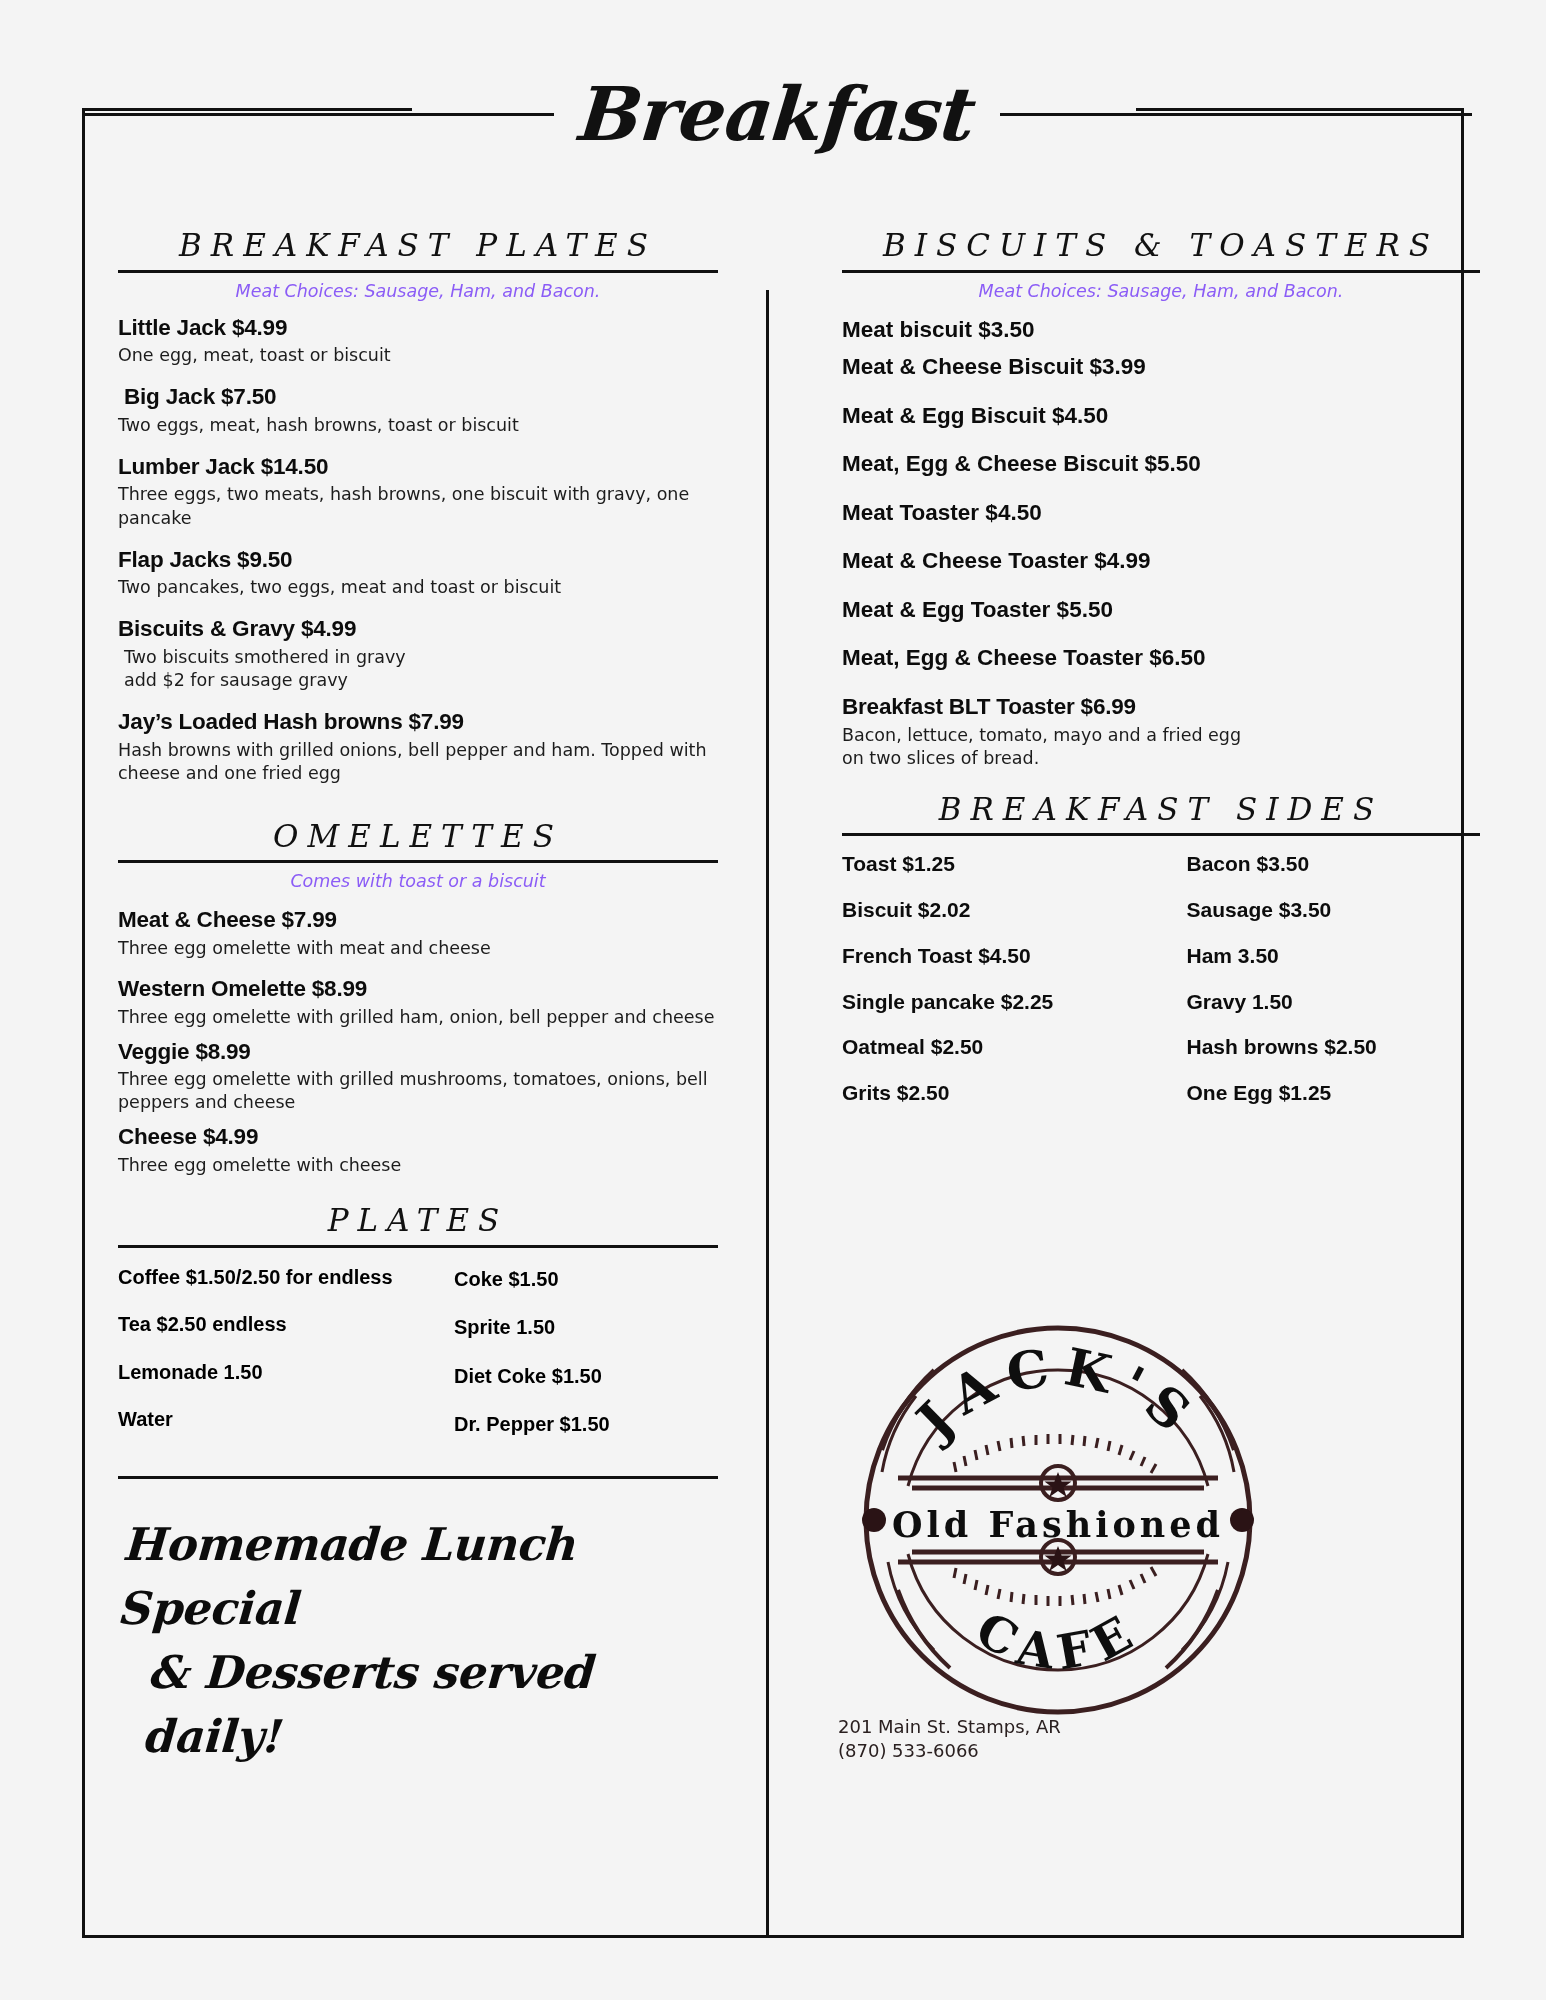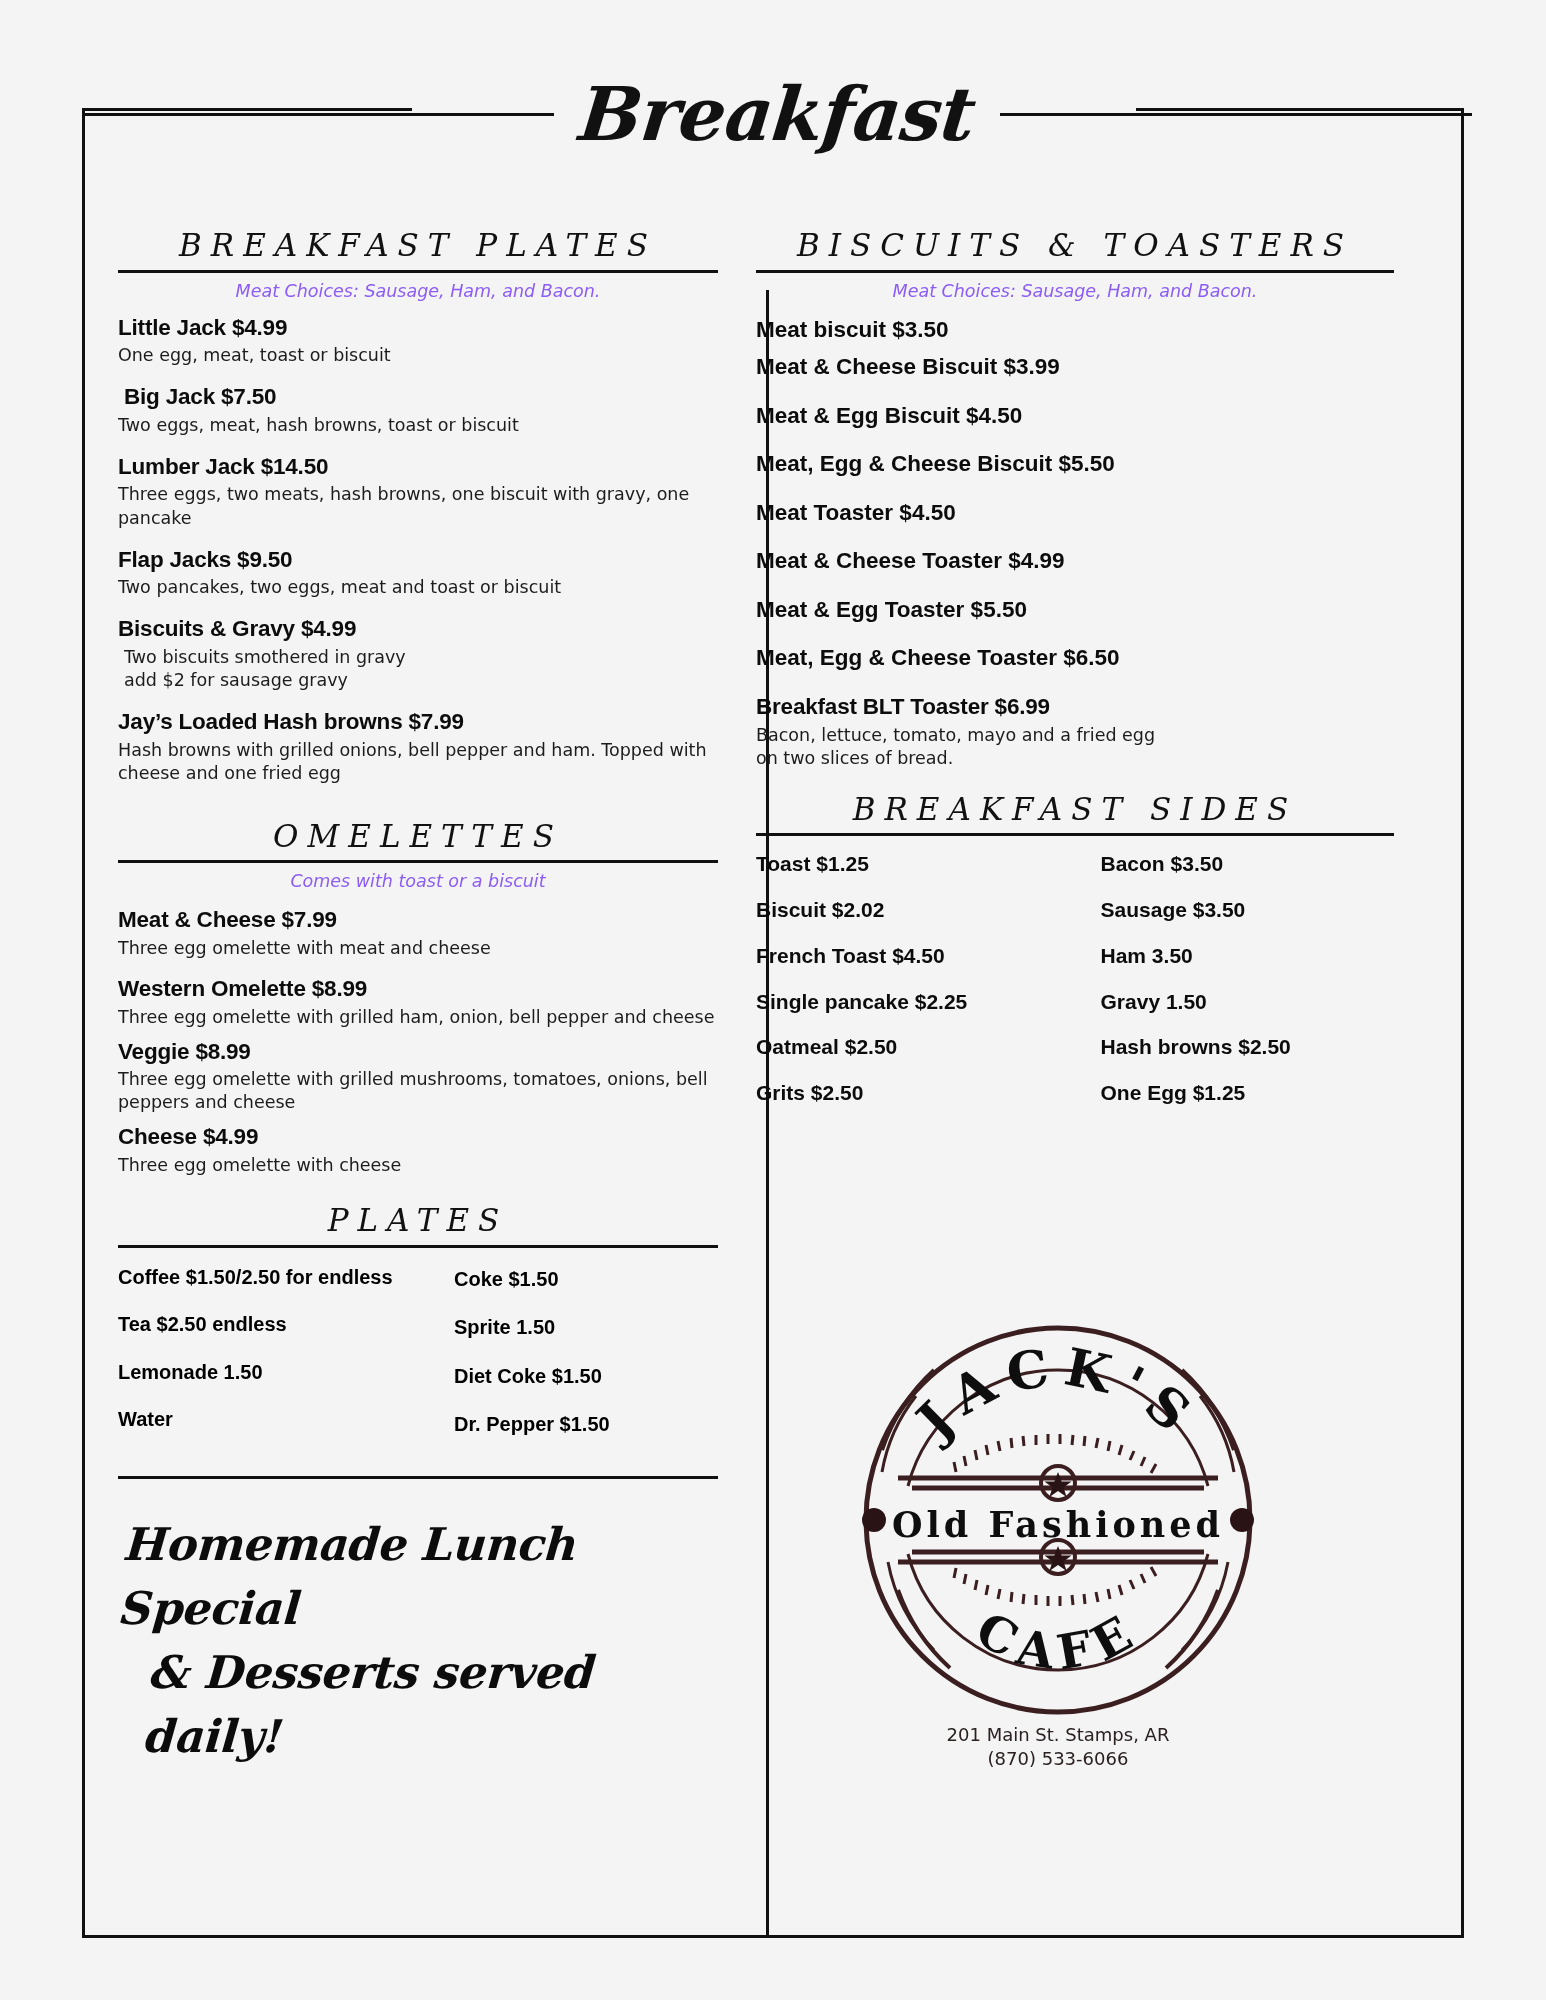--- a/index.html
+++ b/index.html
@@ -84,21 +84,21 @@
   
   .col-left {
     position: absolute;
     top: 228px;
     left: 118px;
     width: 600px;
   }
   .col-right {
     position: absolute;
     top: 228px;
-    left: 756px;
+    left: 842px;
     width: 638px;
   }
 
   
   .section-head {
     font-family: "DejaVu Serif", serif;
     font-style: italic;
     font-weight: 400;
     font-size: 31px;
     letter-spacing: 9px;
@@ -216,26 +216,24 @@
     left: 838px;
     width: 440px;
     height: 440px;
   }
   .logo-wrap svg { display: block; }
   .logo-addr {
     position: absolute;
     top: 1715px;
     left: 838px;
     width: 440px;
-    text-align: center;
     font-family: "DejaVu Sans", sans-serif;
     font-size: 18px;
     line-height: 1.35;
     color: #2a2020;
-    margin-top: 8px;
   }
 </style>
 </head>
 <body>
 
 <div class="title-row">
   <div class="title-rule"></div>
   <div class="menu-title">Breakfast</div>
   <div class="title-rule"></div>
 </div>

